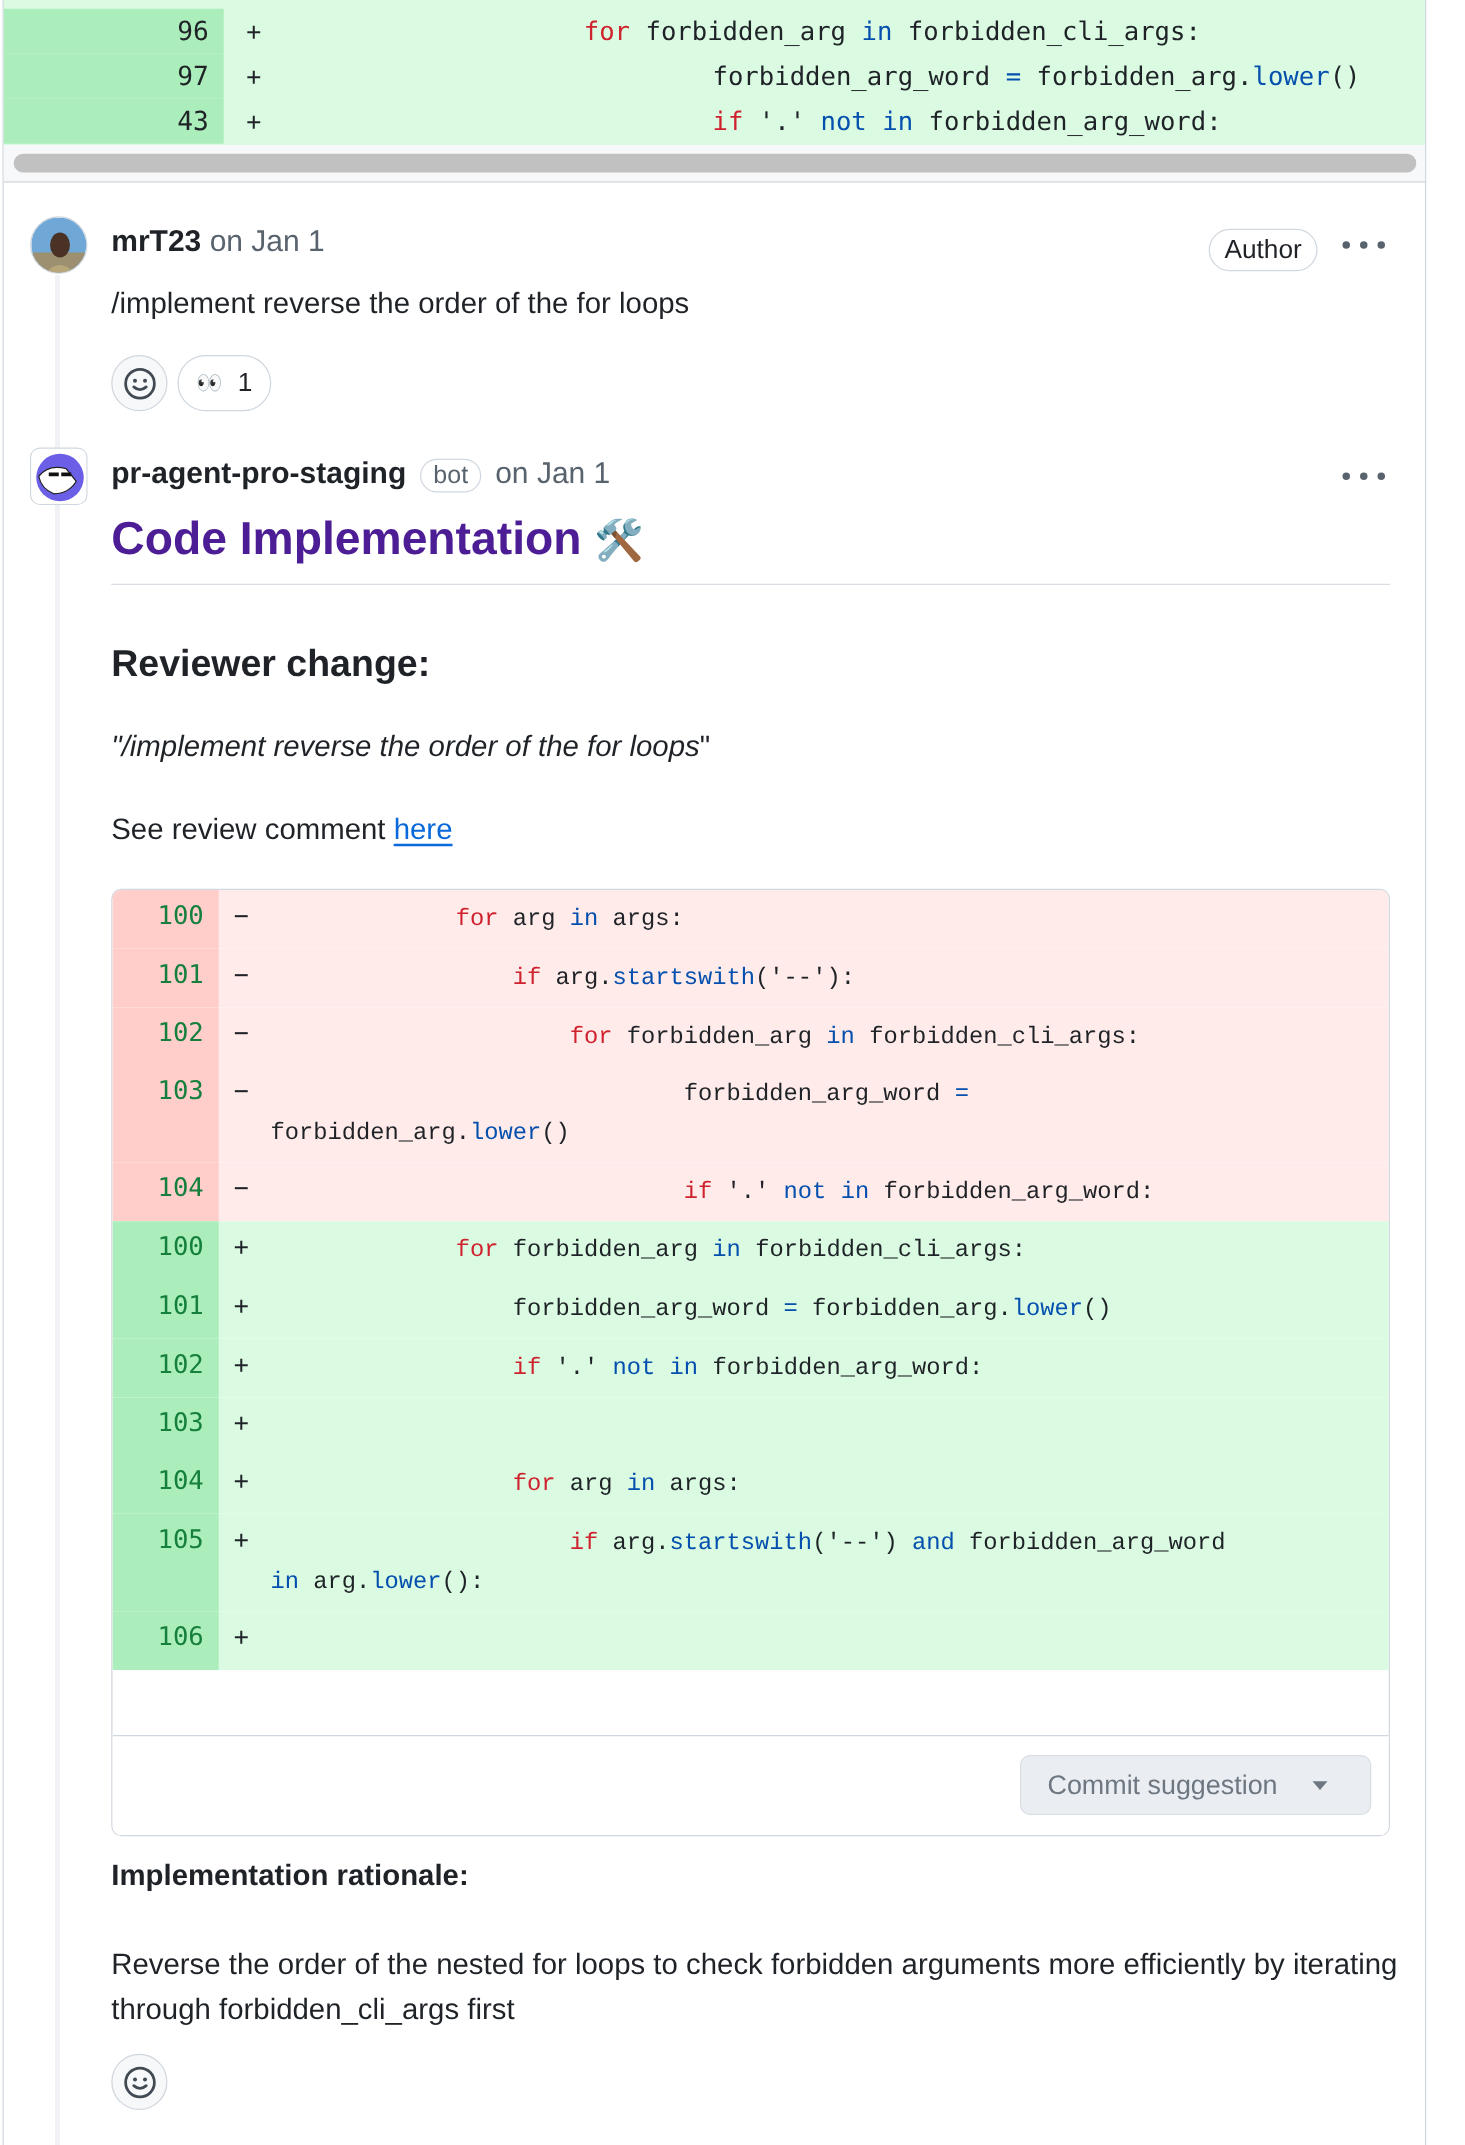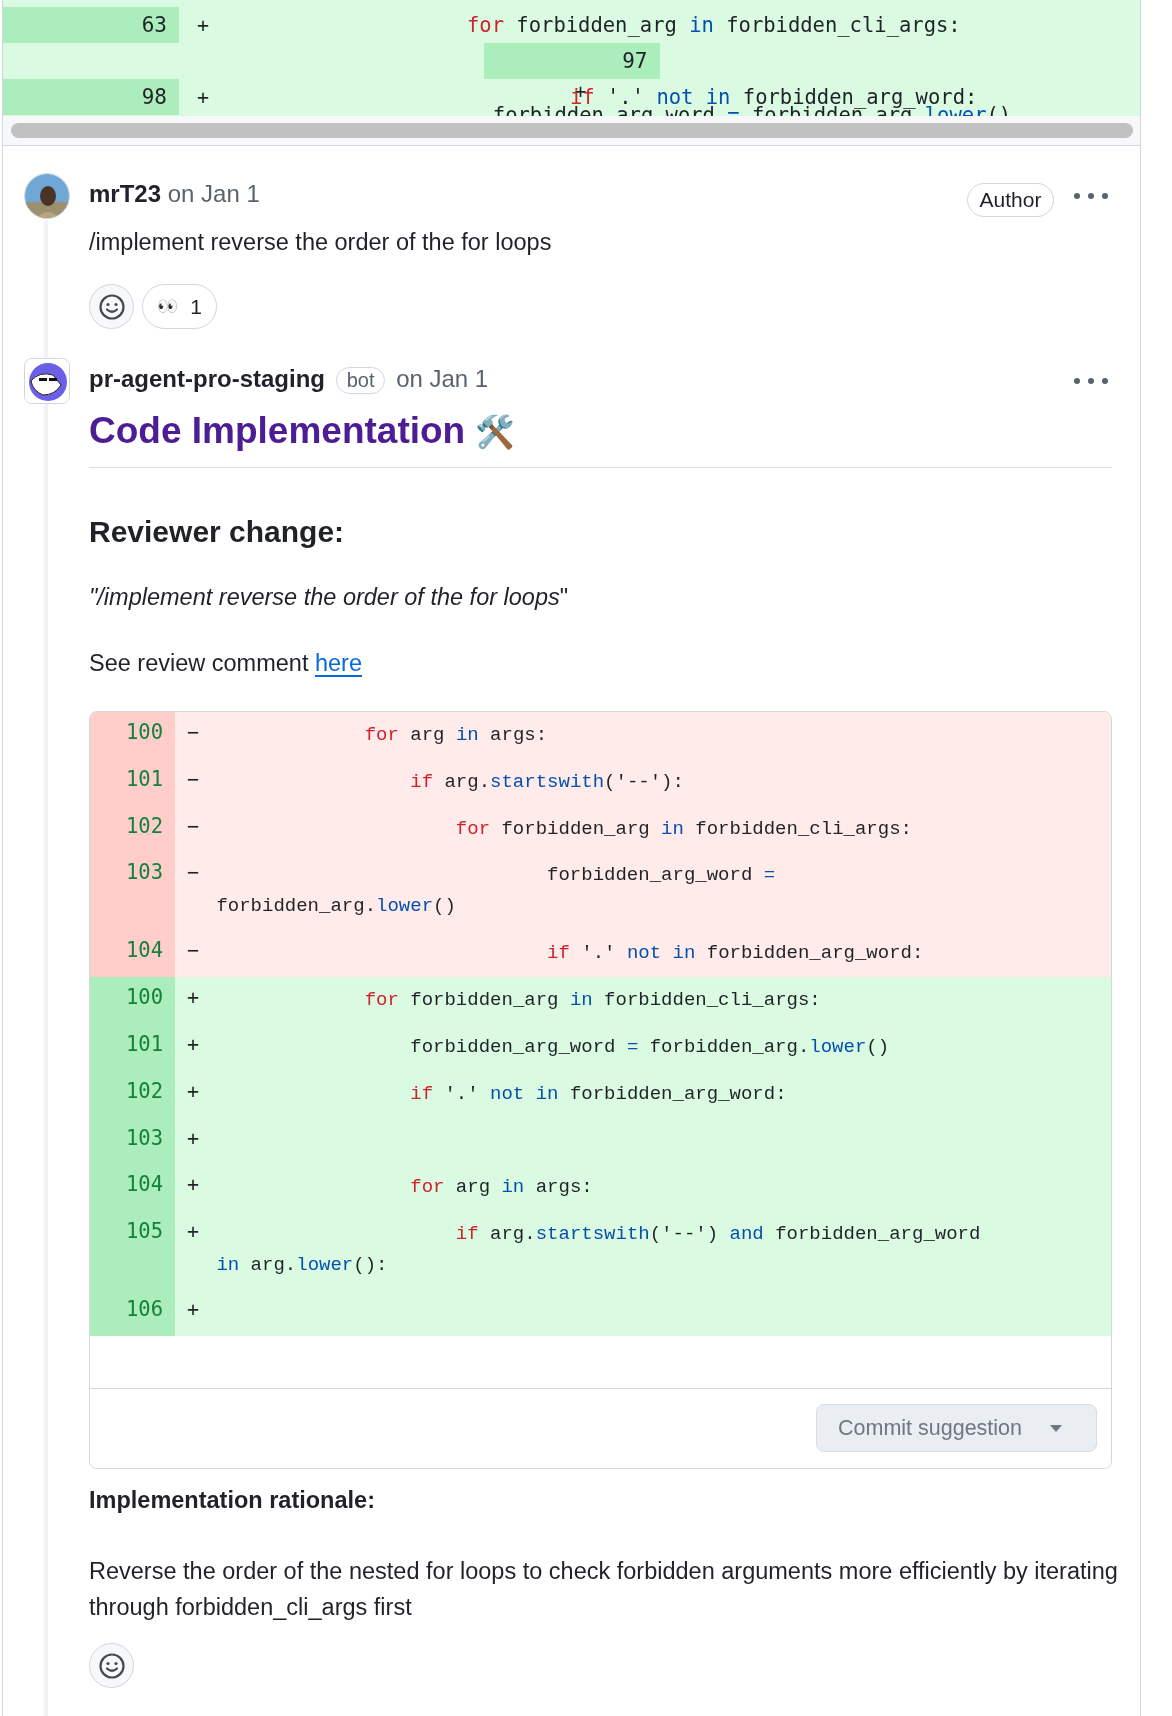--- a/index.html
+++ b/index.html
@@ -72,31 +72,31 @@
   h4.ir { position: absolute; left: 89px; top: 1487px; font-size: 23.5px; font-weight: 700; white-space: nowrap; }
   .rationale { position: absolute; left: 89px; top: 1553px; width: 1030px; font-size: 23.5px; line-height: 36px; }
 </style>
 </head>
 <body>
 
 <div class="frame"></div>
 
 <div class="top-diff">
   <div class="row" style="top:7px;">
-    <div class="ln">63</div>
+    <div class="ln">96</div>
     <div class="sign">+</div>
     <div class="code" style="padding-left:258px;"><span class="kw">for</span> forbidden_arg <span class="bl">in</span> forbidden_cli_args:</div>
   </div>
-  <div class="row" style="top:43px;flex-direction:column;">
+  <div class="row" style="top:43px;">
     <div class="ln">97</div>
     <div class="sign">+</div>
     <div class="code" style="padding-left:361px;">forbidden_arg_word <span class="bl">=</span> forbidden_arg.<span class="bl">lower</span>()</div>
   </div>
   <div class="row" style="top:79px;">
-    <div class="ln">98</div>
+    <div class="ln">43</div>
     <div class="sign">+</div>
     <div class="code" style="padding-left:361px;"><span class="kw">if</span> '.' <span class="bl">not</span> <span class="bl">in</span> forbidden_arg_word:</div>
   </div>
 </div>
 <div class="top-scroll-track">
   <div class="top-scroll-thumb"></div>
 </div>
 
 <div class="tl-line"></div>
 

